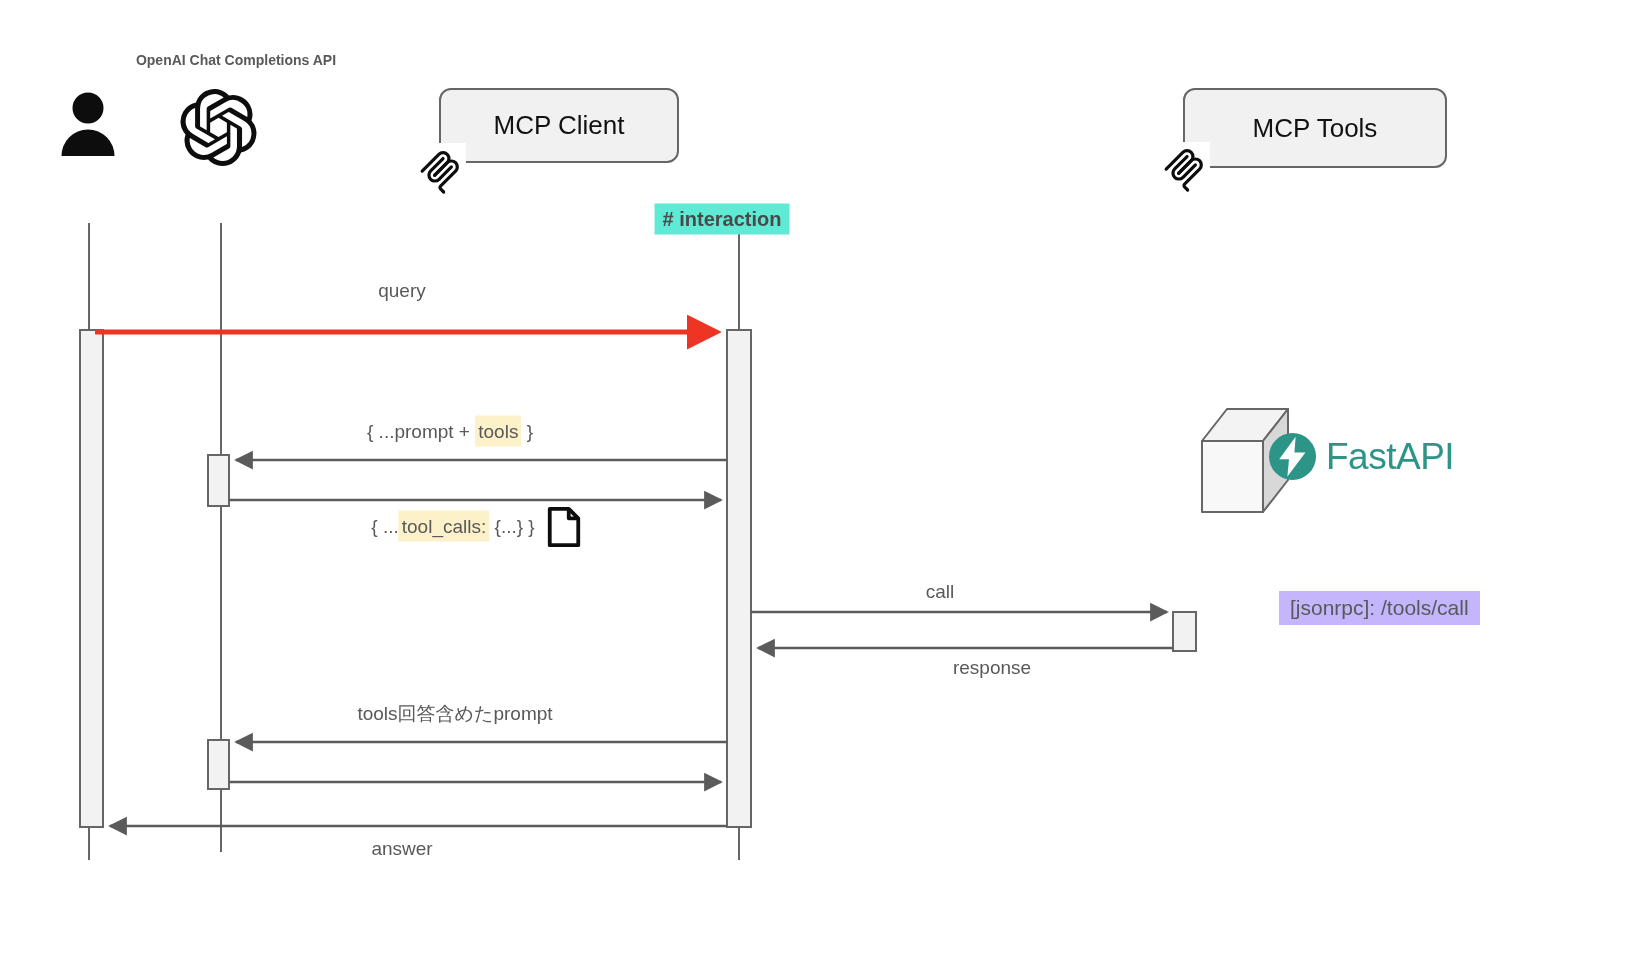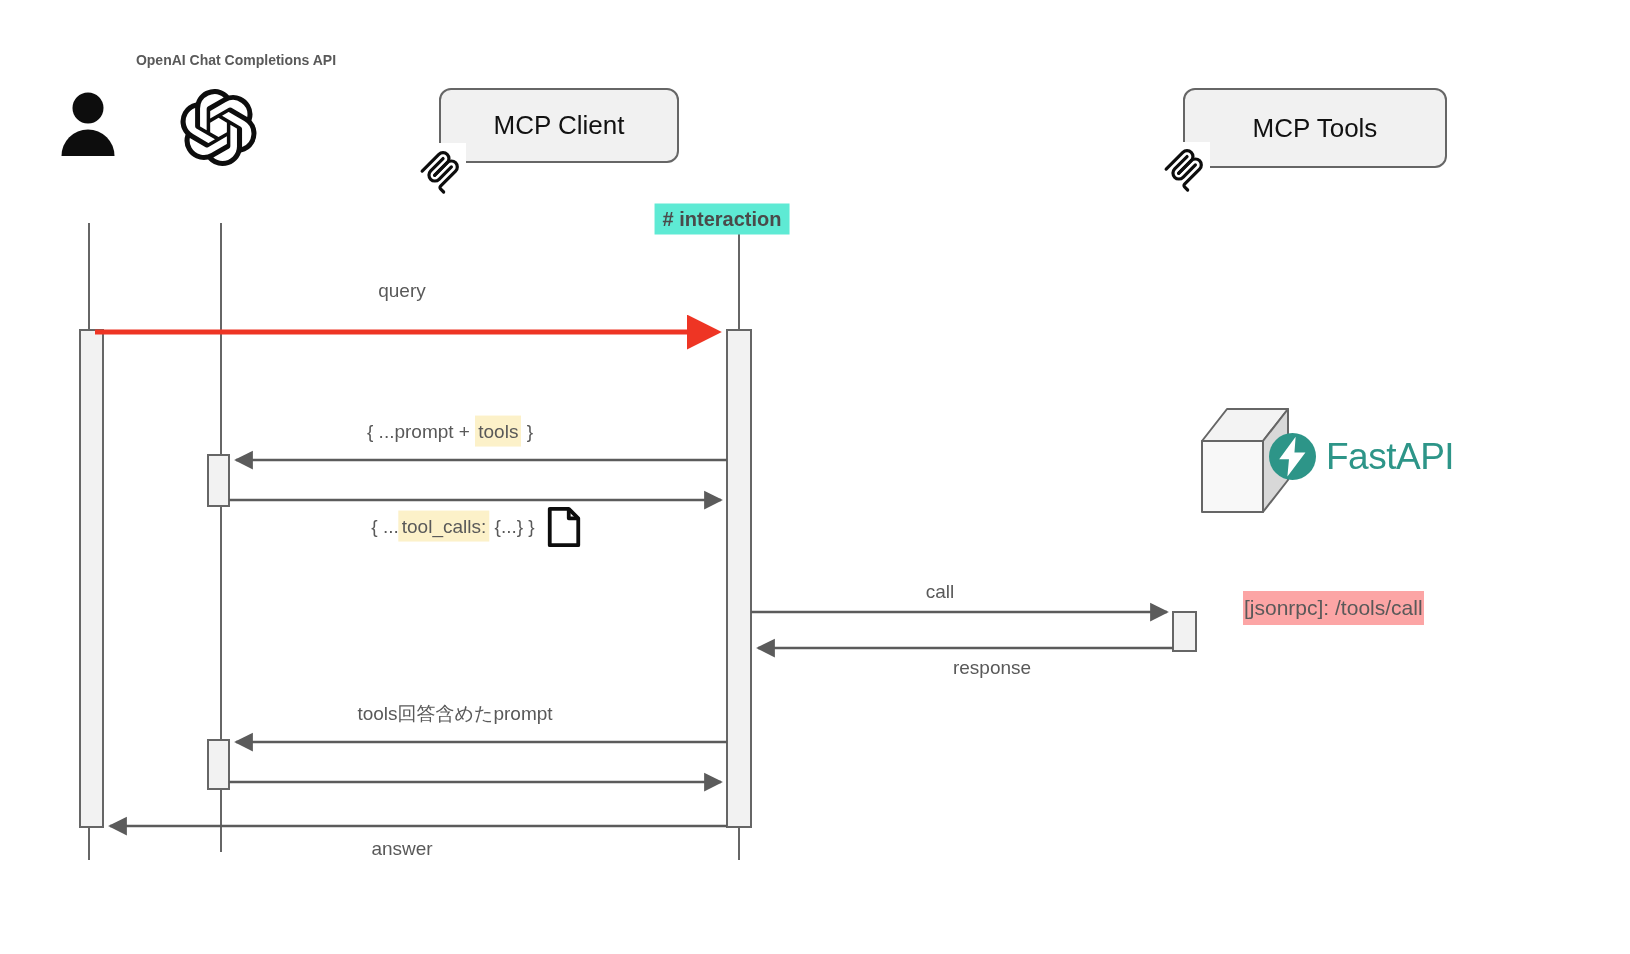--- a/index.html
+++ b/index.html
@@ -9,22 +9,22 @@
   .msg{position:absolute;transform:translate(-50%,-50%);color:#595959;
        font-size:19px;white-space:pre;line-height:1.1;}
   .hl-y{background:#fcf1c9;padding:5px 3px;}
   .note{position:absolute;transform:translate(-50%,-50%);background:#5eead4;
         color:#4a4a4a;font-weight:bold;font-size:20px;padding:4px 8px;white-space:pre;}
   .actor-box{position:absolute;background:#f1f1f1;border:2px solid #666;
         border-radius:12px;display:flex;align-items:center;justify-content:center;
         font-size:26px;color:#111;box-sizing:border-box;}
   .header-label{position:absolute;transform:translate(-50%,-50%);color:#595959;
         font-weight:bold;font-size:14px;white-space:pre;}
-  .jsonrpc{position:absolute;transform:translate(0,-50%);background:#fca5a5;
-        color:#595959;font-size:21px;padding:5px 1px;white-space:pre;}
+  .jsonrpc{position:absolute;transform:translate(0,-50%);background:#c4b5fd;
+        color:#595959;font-size:21px;padding:5px 11px;white-space:pre;margin-left:36px;}
   .icon{position:absolute;}
   .icon-bg{position:absolute;background:#ffffff;}
   .fastapi{position:absolute;display:flex;align-items:center;gap:10px;}
   .fastapi-text{color:#2d9588;font-size:37px;font-weight:500;letter-spacing:-0.5px;}
 </style>
 </head>
 <body>
 
 <div class="canvas">
 

